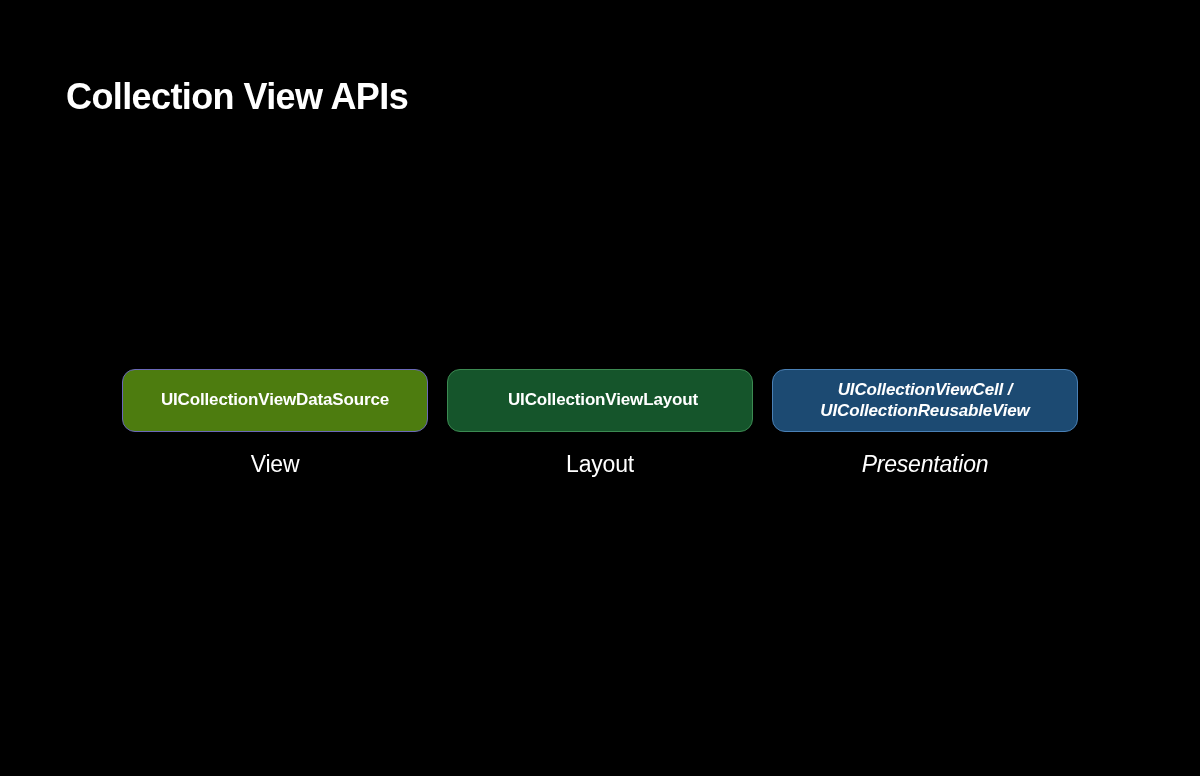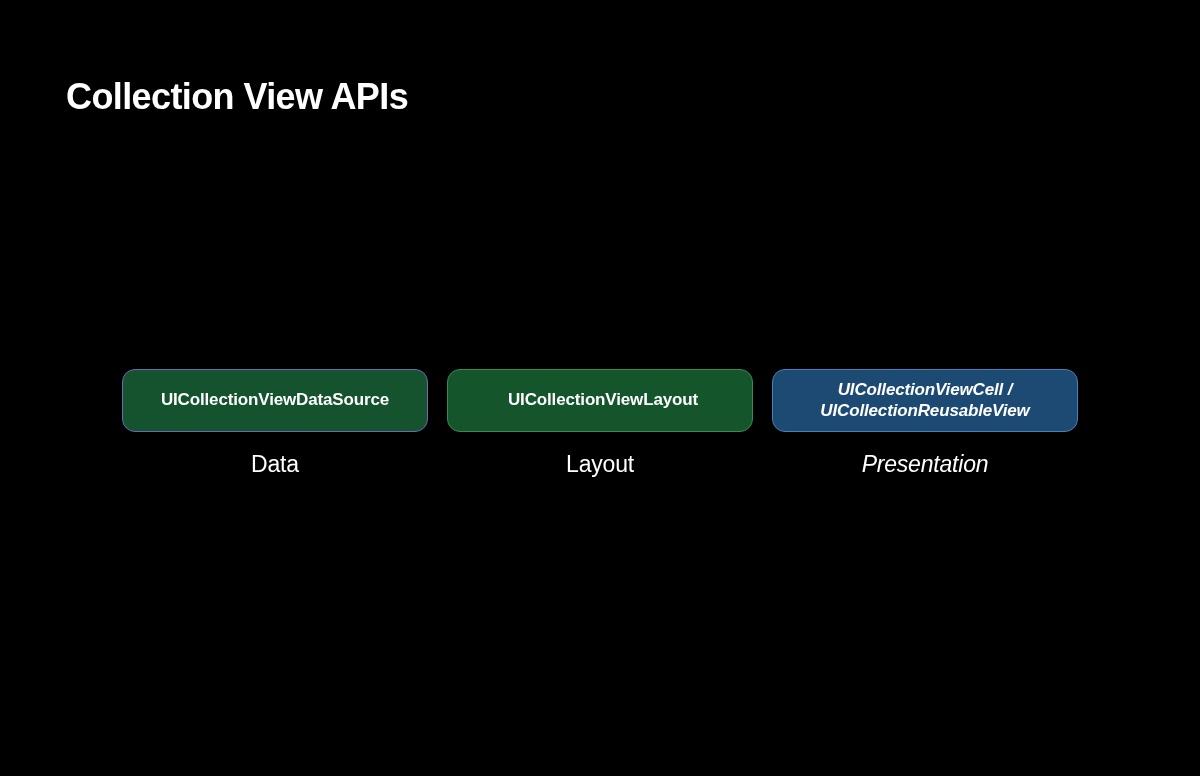--- a/index.html
+++ b/index.html
@@ -71,21 +71,21 @@
 
   .api-box-label {
     font-size: 17px;
     font-weight: bold;
     color: #ffffff;
     line-height: 1.22;
     letter-spacing: -0.15px;
   }
 
   .box--data {
-    background: #14532d;
+    background: #4d7c0f;
     border-color: #6a68b8;
   }
   .box--layout {
     background: #15552b;
     border-color: #3c8a52;
     padding-left: 16px;
   }
   .box--presentation {
     background: #1c4a72;
     border-color: #4a80b5;
@@ -106,21 +106,21 @@
 <div class="slide">
 
   <h1 class="slide-title">Collection View APIs</h1>
 
   <div class="diagram">
 
     <div class="column column--data">
       <div class="api-box box--data">
         <span class="api-box-label">UICollectionViewDataSource</span>
       </div>
-      <div class="role-label">Data</div>
+      <div class="role-label">View</div>
     </div>
 
     <div class="column column--layout">
       <div class="api-box box--layout">
         <span class="api-box-label">UICollectionViewLayout</span>
       </div>
       <div class="role-label">Layout</div>
     </div>
 
     <div class="column column--presentation">

